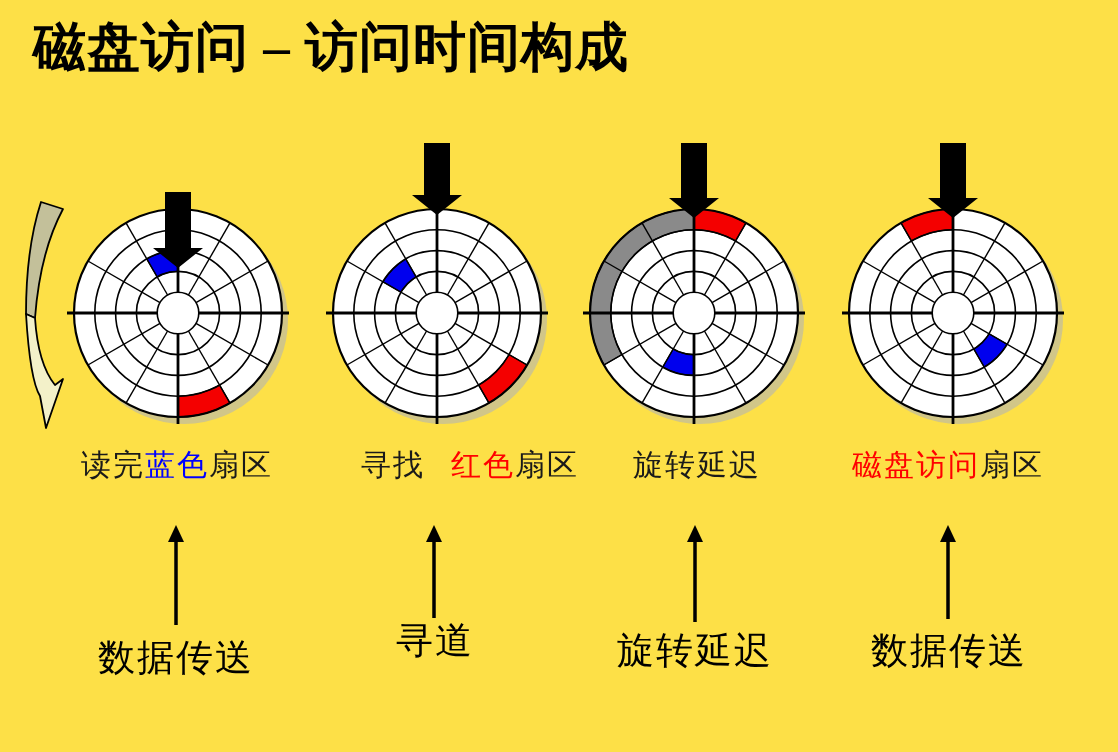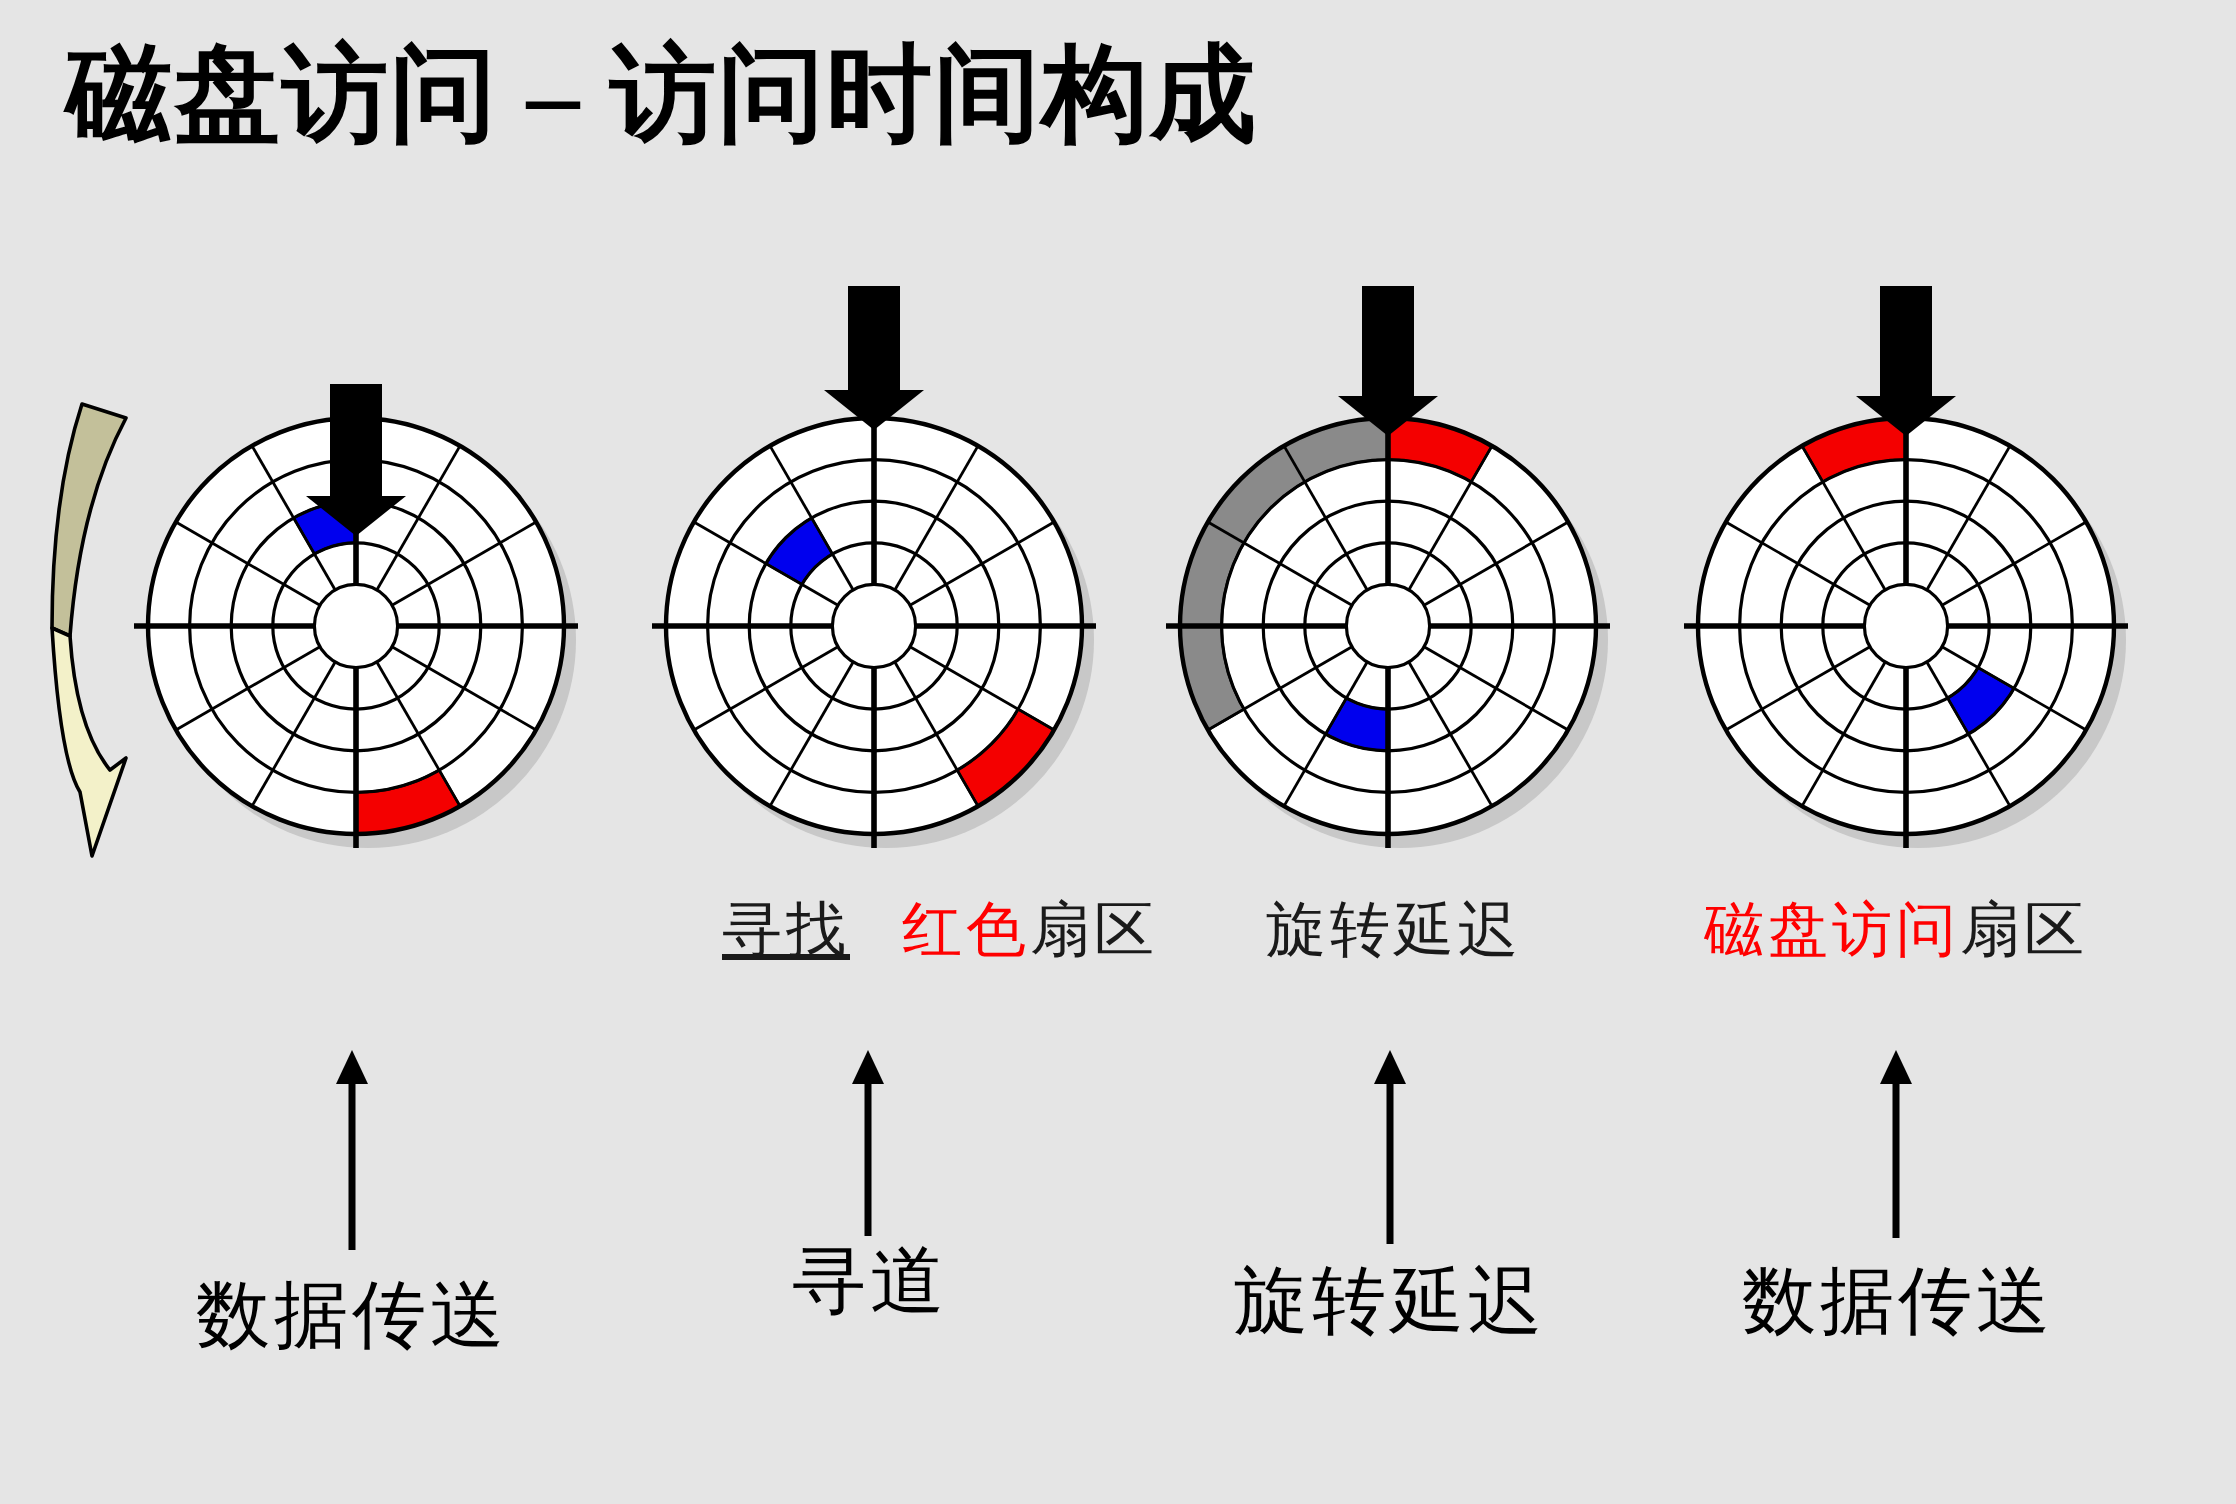--- a/index.html
+++ b/index.html
@@ -1,17 +1,17 @@
 <!DOCTYPE html>
 <html><head>
 <meta charset="utf-8">
 <style>
   html,body{margin:0;padding:0;background:#fff;}
   #slide{
-    position:relative;width:1118px;height:752px;background:#e5e5e5;overflow:hidden;
+    position:relative;width:1118px;height:752px;background:#fde047;overflow:hidden;
     font-family:"Liberation Serif","DejaVu Serif",serif;
   }
   .title{
     position:absolute;left:33px;top:12px;font-size:53px;font-weight:bold;color:#000;
     white-space:nowrap;letter-spacing:1px;
   }
   .rot-arrow{position:absolute;left:18px;top:195px;}
   .disk-svg{position:absolute;width:270px;height:300px;top:138px;}
   .caption{
     position:absolute;top:445px;font-size:30px;color:#1a1a1a;white-space:nowrap;
@@ -126,21 +126,22 @@
       <line x1="2.547265342226495e-15" y1="20.8" x2="1.359357947053562e-14" y2="111" stroke="#000000" stroke-width="2.8"></line>
       <line x1="-10.400000000000002" y1="18.01332839871632" x2="-52.000000000000014" y2="90.06664199358161" stroke="#000000" stroke-width="1.4"></line>
       <line x1="-18.013328398716318" y1="10.40000000000001" x2="-90.06664199358158" y2="52.00000000000004" stroke="#000000" stroke-width="1.4"></line>
       <line x1="-20.8" y1="3.820898013339742e-15" x2="-111" y2="2.039036920580343e-14" stroke="#000000" stroke-width="2.8"></line>
       <line x1="-18.01332839871632" y1="-10.400000000000002" x2="-90.06664199358161" y2="-52.000000000000014" stroke="#000000" stroke-width="1.4"></line>
       <line x1="-10.40000000000001" y1="-18.013328398716318" x2="-52.00000000000004" y2="-90.06664199358158" stroke="#000000" stroke-width="1.4"></line>
       <circle cx="0" cy="0" r="20.8" fill="#FFFFFF" stroke="#000000" stroke-width="1.6"></circle>
       <polygon points="-13,-170 13,-170 13,-115 25,-115 0,-95 -25,-115 -13,-115" fill="#000000"></polygon>
     </svg>
 
-  <div class="caption" style="left: 470px;"><span style="color: rgb(26, 26, 26); text-decoration: underline;">寻找</span><span style="color: rgb(255, 0, 0); margin-left: 26px;">红色</span><span style="color: rgb(26, 26, 26);">扇区</span></div>
+  <div class="caption" style="left: 177px;"><span style="color: rgb(26, 26, 26);">读完</span><span style="color: rgb(0, 0, 255);">蓝色</span><span style="color: rgb(26, 26, 26);">扇区</span></div>
+  <div class="caption" style="left: 470px;"><span style="color: rgb(26, 26, 26);">寻找</span><span style="color: rgb(255, 0, 0); margin-left: 26px;">红色</span><span style="color: rgb(26, 26, 26);">扇区</span></div>
   <div class="caption" style="left: 697px;"><span style="color: rgb(26, 26, 26);">旋转延迟</span></div>
   <div class="caption" style="left: 948px;"><span style="color: rgb(255, 0, 0);">磁盘访问</span><span style="color: rgb(26, 26, 26);">扇区</span></div>
 
   <svg class="ptr-arrow" width="26" height="106" viewBox="0 0 26 106" style="left: 163px;">
       <line x1="13" y1="101" x2="13" y2="12" stroke="#000000" stroke-width="3.5"></line>
       <polygon points="13,1 21,18 5,18" fill="#000000"></polygon>
     </svg>
   <svg class="ptr-arrow" width="26" height="106" viewBox="0 0 26 106" style="left: 421px;">
       <line x1="13" y1="94" x2="13" y2="12" stroke="#000000" stroke-width="3.5"></line>
       <polygon points="13,1 21,18 5,18" fill="#000000"></polygon>

